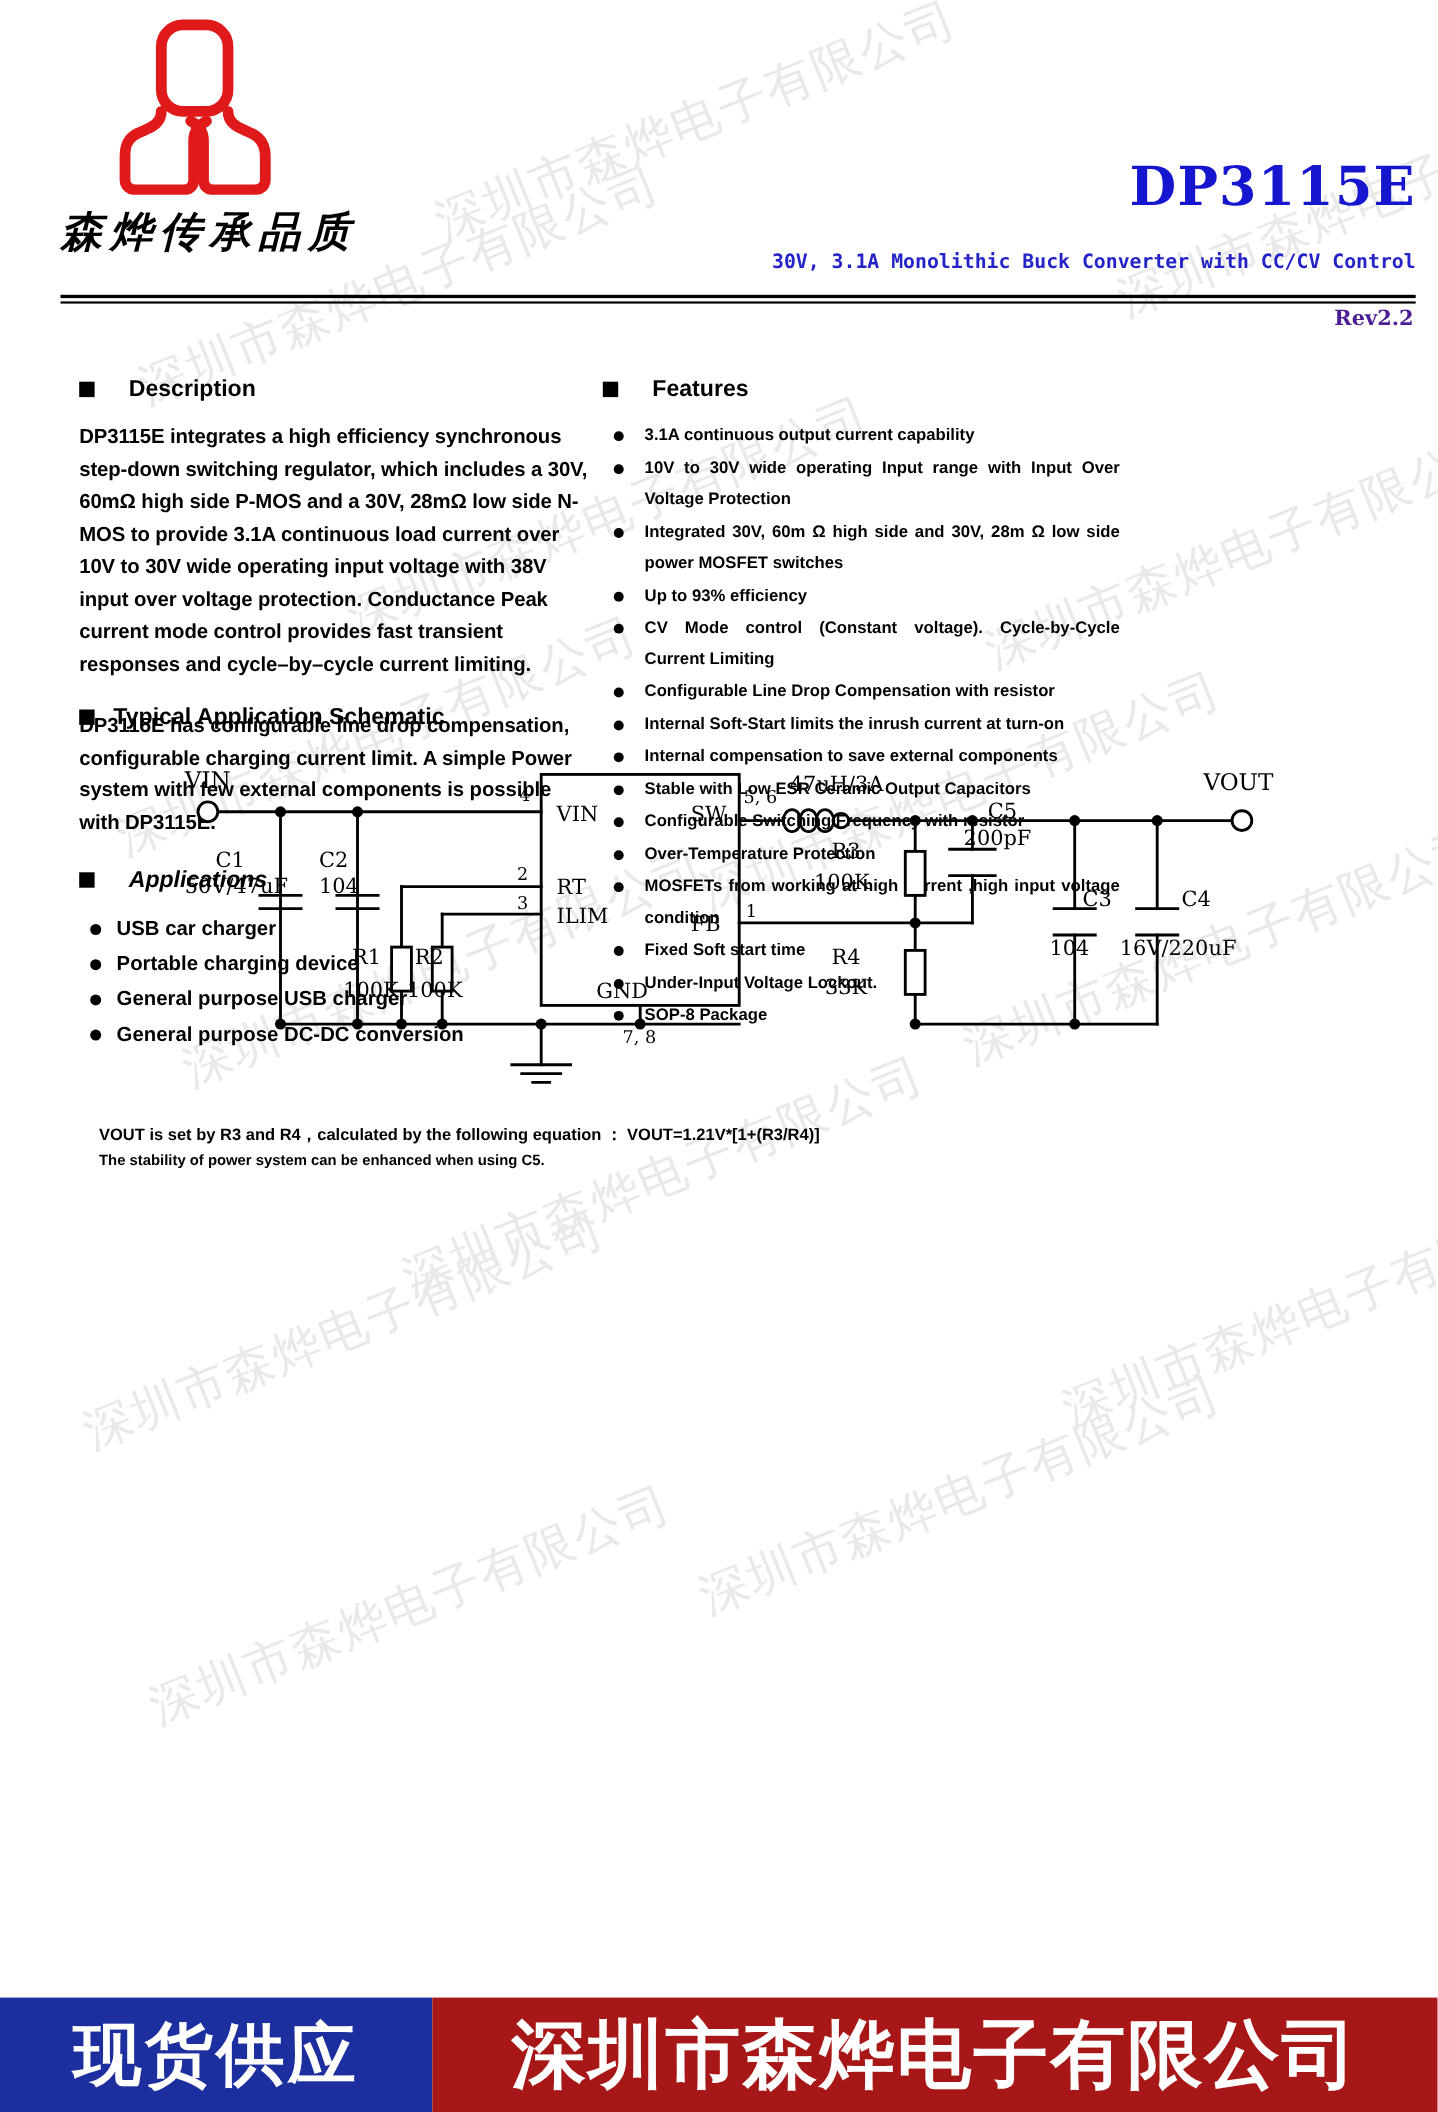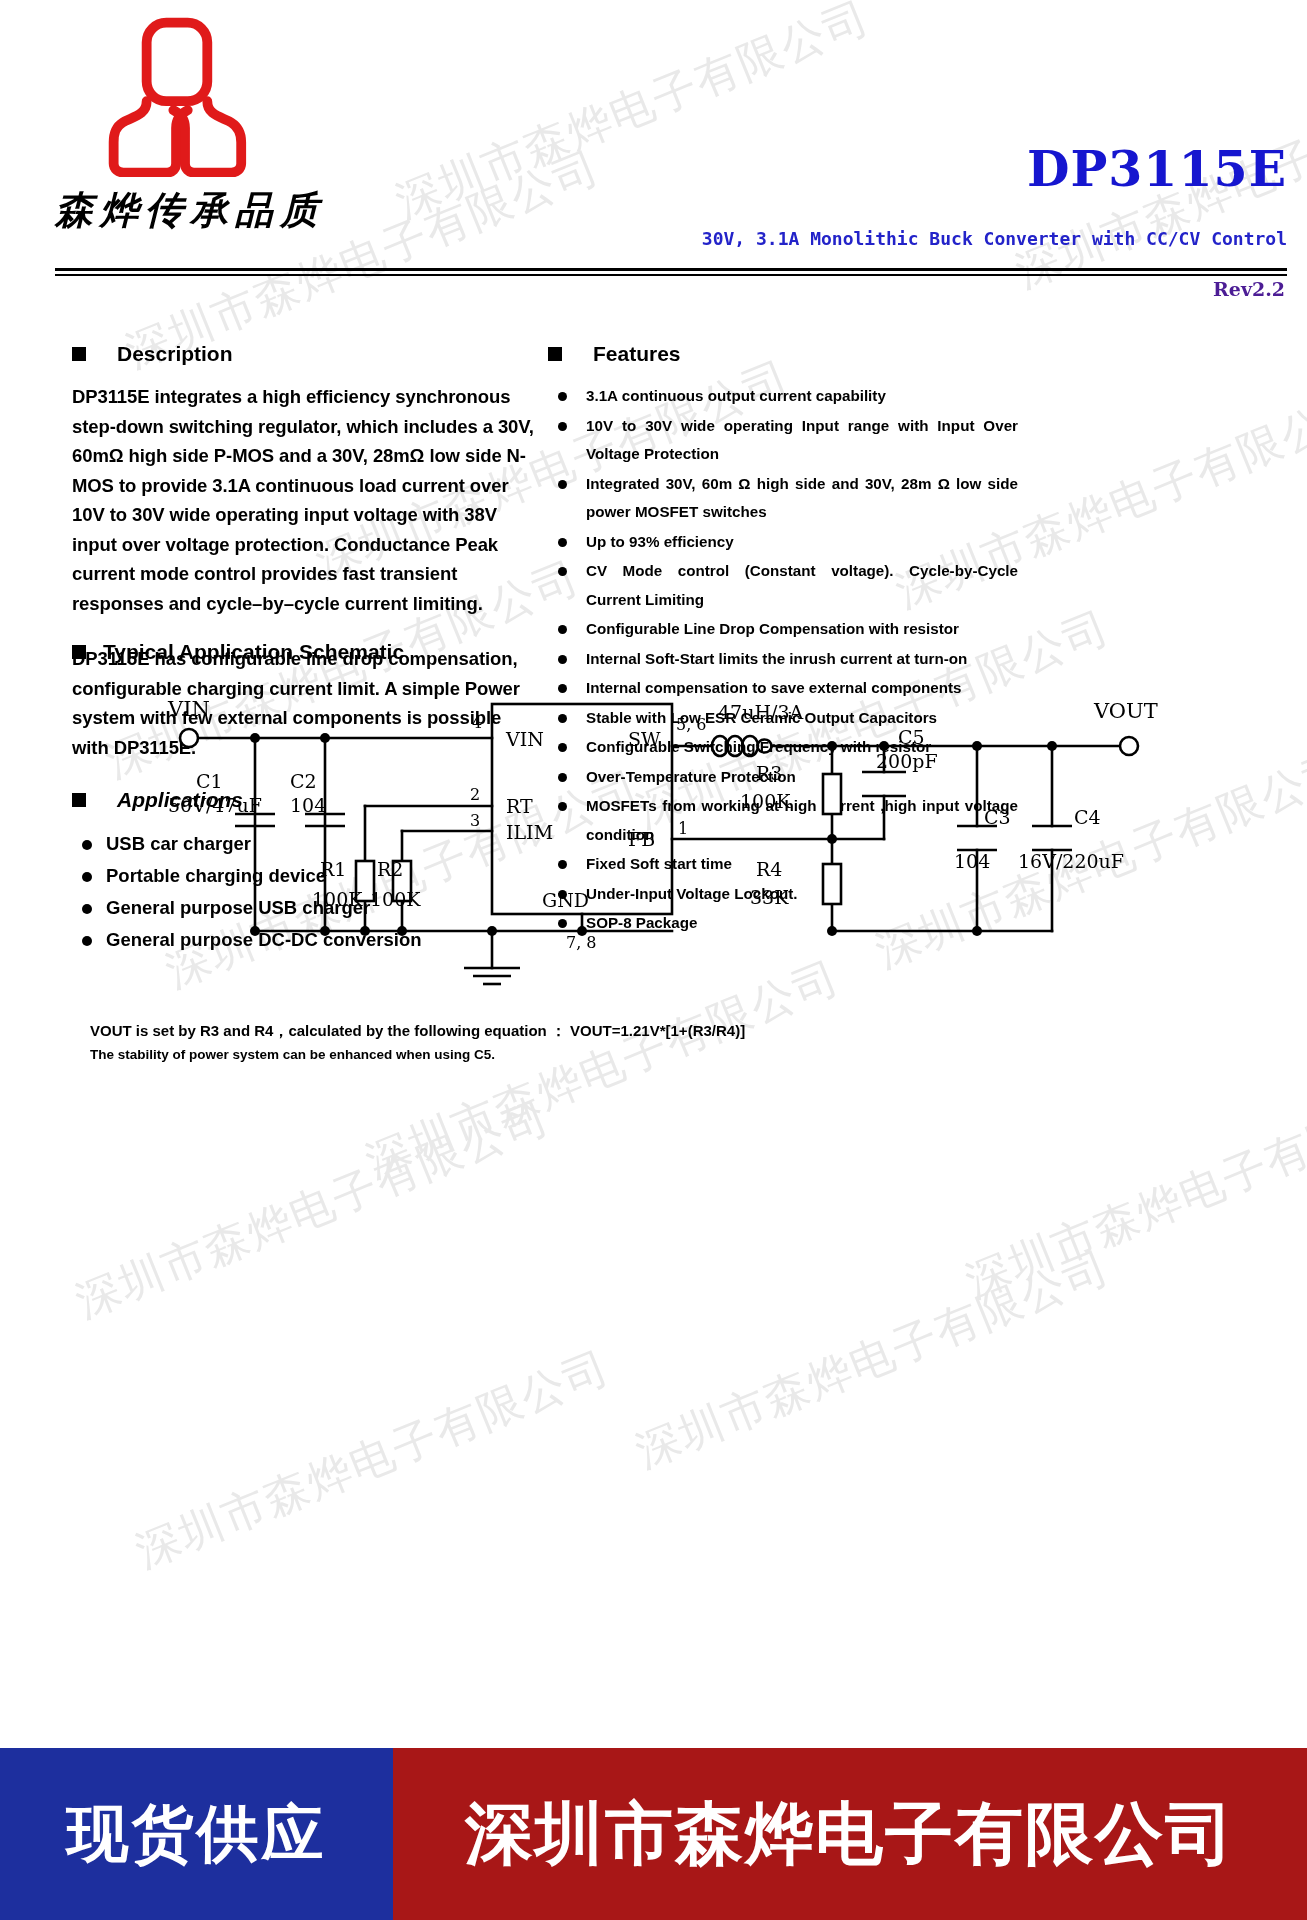--- a/index.html
+++ b/index.html
@@ -108,21 +108,21 @@
 
   
   .sch-section { position:absolute; left:72px; top:640px; width:1170px; }
   .sch-head { display:flex; align-items:center; gap:17px; font-size:21px; font-weight:bold; }
   .sch-box { margin-top:22px; }
   svg.sch { display:block; }
   .eq1 { margin-top:6px; margin-left:18px; font-size:15px; font-weight:bold; color:#000; }
   .eq2 { margin-top:6px; margin-left:18px; font-size:13.5px; font-weight:bold; color:#000000; }
 
   
-  .banner { position:absolute; left:0; bottom:0; width:1307px; height:172px; display:flex; z-index:3; }
+  .banner { position:absolute; left:0; bottom:0; width:1307px; height:104px; display:flex; z-index:3; }
   .banner-blue {
     width:393px; background:#1d2f9e; color:#fff;
     display:flex; align-items:center; justify-content:center;
   }
   .banner-blue span {
     font-family:"DejaVu Serif", serif;
     font-weight:bold; font-size:62px; letter-spacing:3px;
   }
   .banner-red {
     flex:1; background:#a81717; color:#fff;

